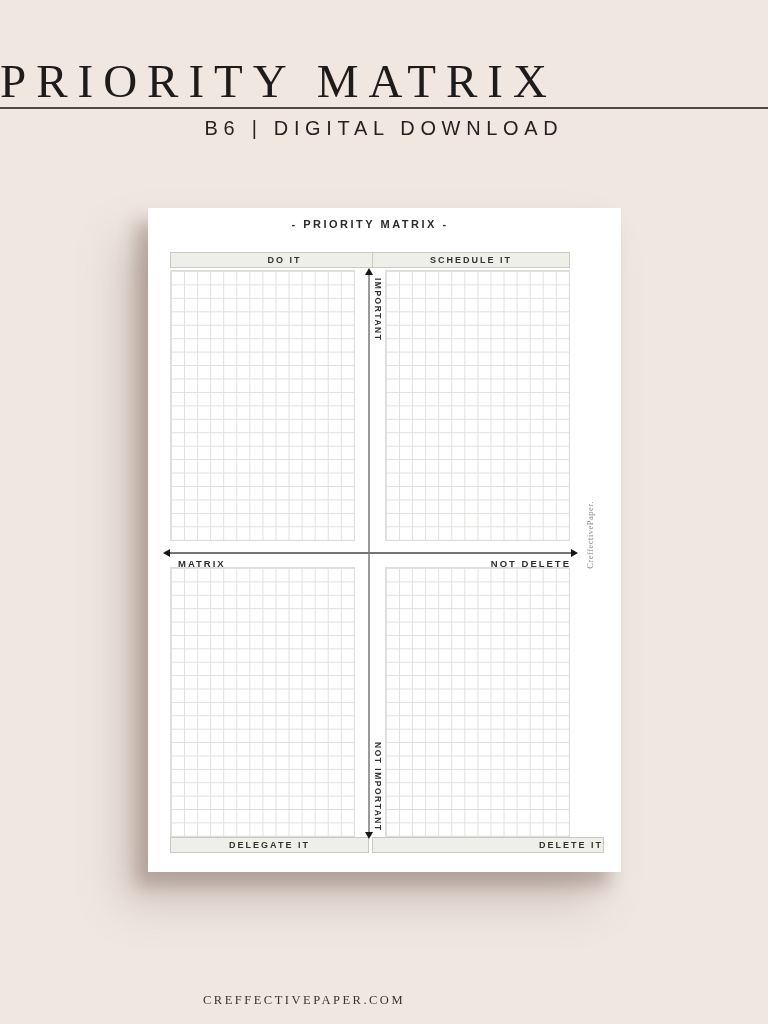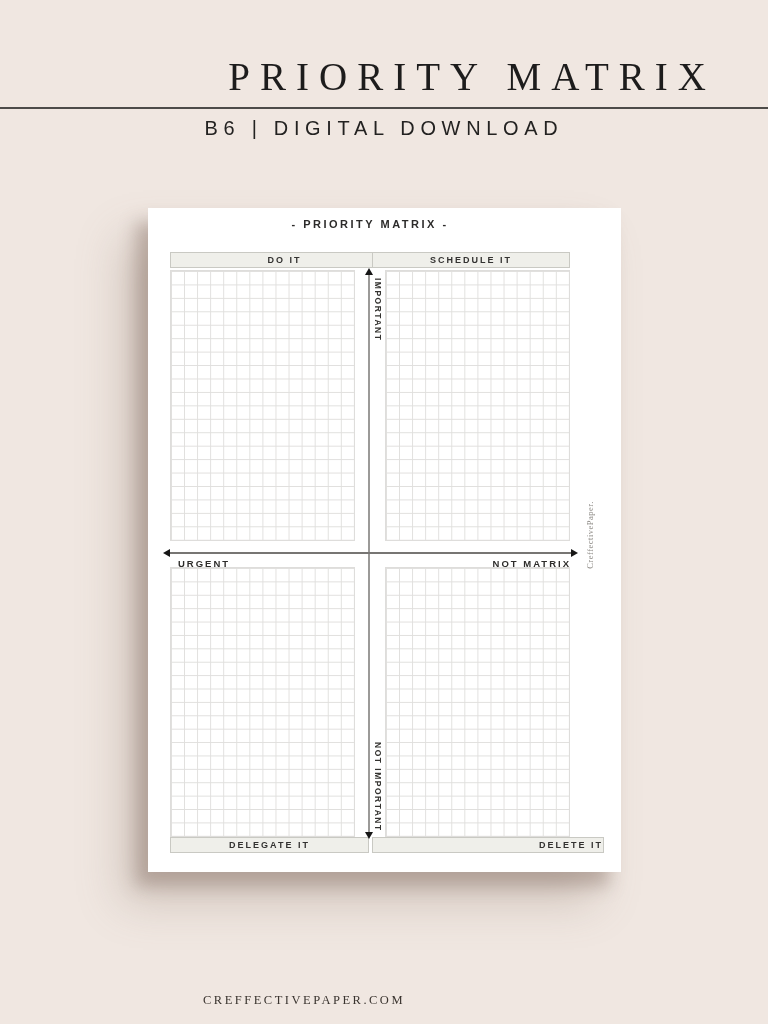--- a/index.html
+++ b/index.html
@@ -8,23 +8,23 @@
     font-family:"Liberation Sans",sans-serif;
     overflow:hidden;
   }
   .canvas{
     position:relative;width:768px;height:1024px;
     background:#f0e7e1;
   }
   
   .banner-title{
     position:absolute;top:54px;left:0;width:716px;
-    text-align:right;
+    text-align:left;
     font-family:"Liberation Serif",serif;
-    font-size:39px;font-weight:500;color:#1d1c1c;
+    font-size:47px;font-weight:500;color:#1d1c1c;
     letter-spacing:10px;white-space:nowrap;
   }
   .banner-divider{
     position:absolute;top:107px;left:0;width:768px;height:2px;
     background:#4d4b49;
   }
   .banner-subtitle{
     position:absolute;top:116px;left:0;width:768px;
     text-align:center;
     font-size:21px;font-weight:500;color:#232221;
@@ -153,21 +153,21 @@
 
     <div class="axis-v"></div>
     <div class="axis-h"></div>
     <div class="arr up"></div>
     <div class="arr down"></div>
     <div class="arr left"></div>
     <div class="arr right"></div>
 
     <div class="axis-label-v top">IMPORTANT</div>
     <div class="axis-label-v bottom">NOT IMPORTANT</div>
-    <div class="axis-label-h left">URGENT</div>
-    <div class="axis-label-h right">NOT MATRIX</div>
+    <div class="axis-label-h left">MATRIX</div>
+    <div class="axis-label-h right">NOT DELETE</div>
 
     <div class="watermark">CreffectivePaper.</div>
   </div>
 
   <div class="footer-url">CREFFECTIVEPAPER.COM</div>
 
 </div>
 
 </body></html>

